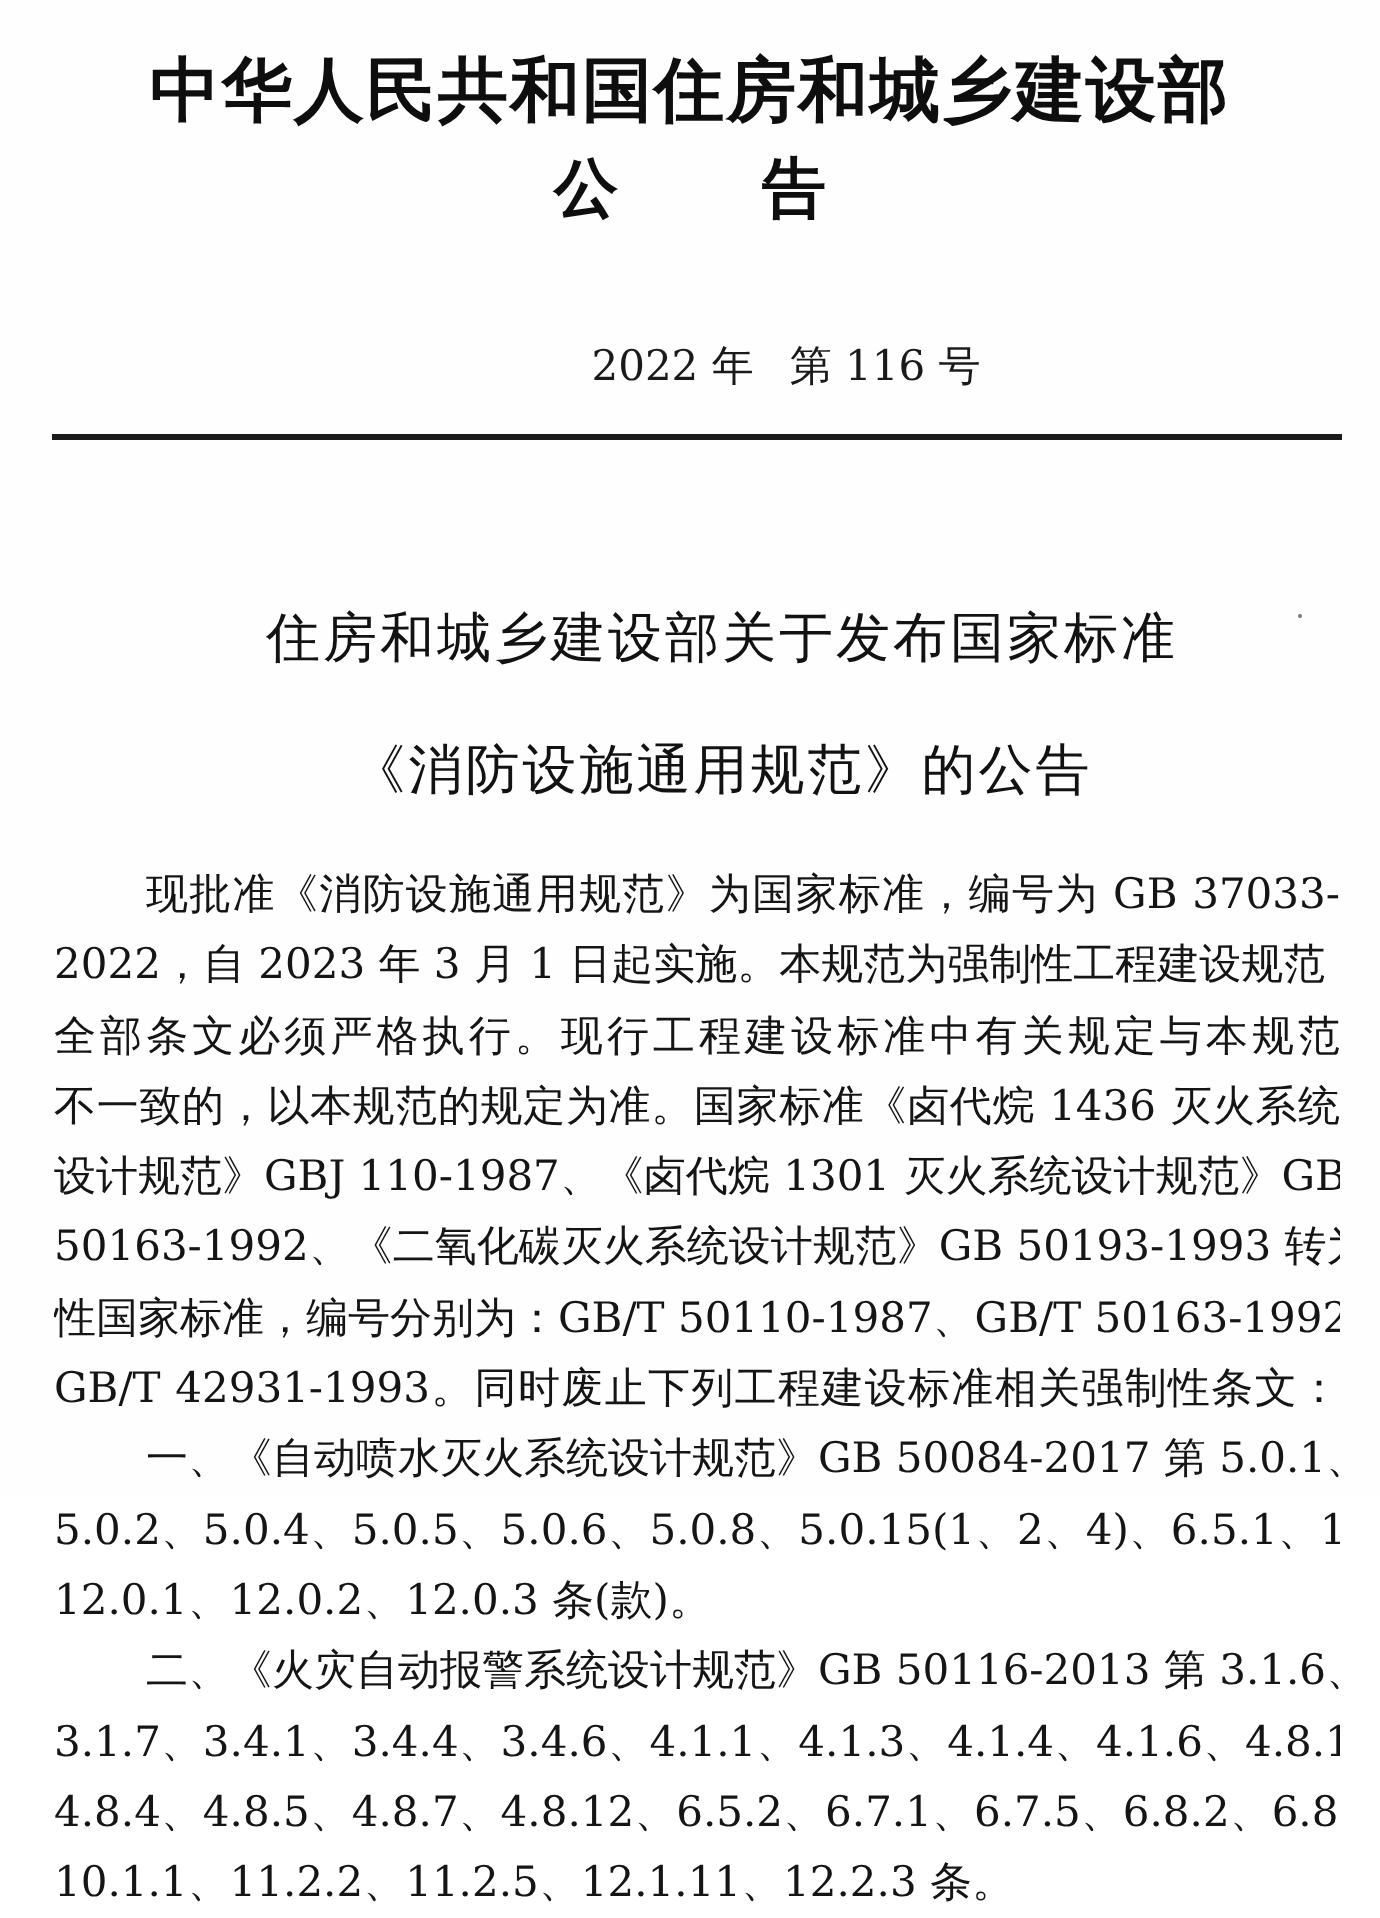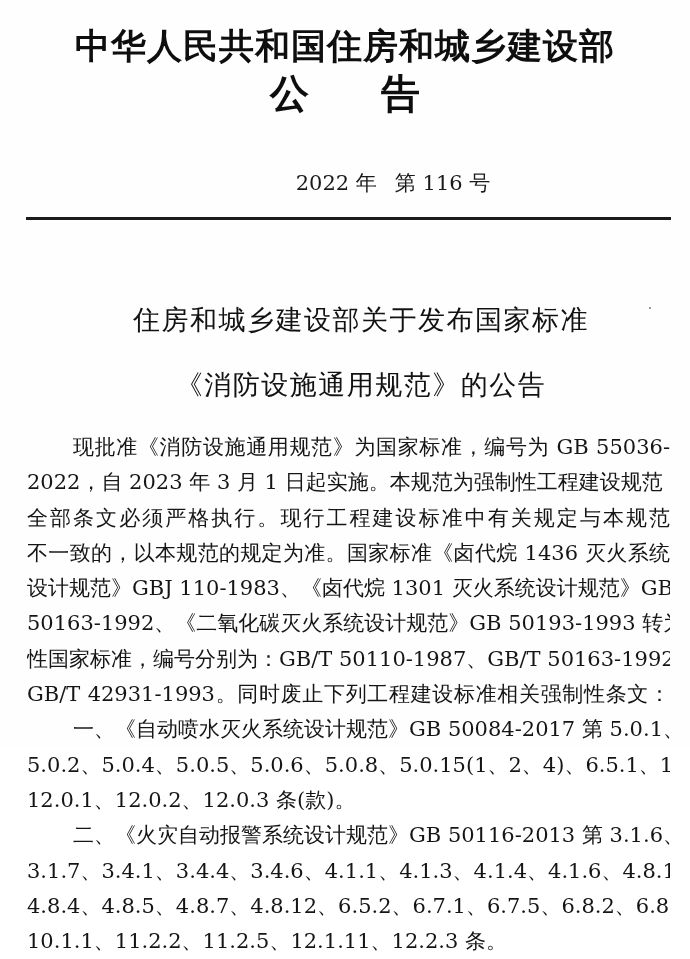--- a/index.html
+++ b/index.html
@@ -35,21 +35,21 @@
       color: #0e0e0e;
     }
     .doc-type {
       position: absolute;
       top: 74px;
       left: 0;
       width: 690px;
       text-align: center;
       font-family: "DejaVu Sans", "Liberation Sans", sans-serif;
       font-weight: bold;
-      font-size: 39px;
+      font-size: 32px;
       line-height: 40px;
       color: #0e0e0e;
     }
     .doc-type span { display: inline-block; }
     .doc-type .gap { width: 72px; }
     .issue-no {
       position: absolute;
       top: 168px;
       left: 0;
       width: 690px;
@@ -123,25 +123,25 @@
   </div>
 
   <div class="rule"></div>
 
   <div class="heading l1">住房和城乡建设部关于发布国家标准</div>
   <div class="heading l2">《消防设施通用规范》的公告</div>
 
   <div class="speck"></div>
 
   <div class="body-text">
-    <div class="line indent">现批准《消防设施通用规范》为国家标准，编号为 GB 55036-</div>
+    <div class="line indent">现批准《消防设施通用规范》为国家标准，编号为 GB 37033-</div>
     <div class="line">2022，自 2023 年 3 月 1 日起实施。本规范为强制性工程建设规范，</div>
     <div class="line">全部条文必须严格执行。现行工程建设标准中有关规定与本规范</div>
     <div class="line">不一致的，以本规范的规定为准。国家标准《卤代烷 1436 灭火系统</div>
-    <div class="line">设计规范》GBJ 110-1983、《卤代烷 1301 灭火系统设计规范》GB</div>
+    <div class="line">设计规范》GBJ 110-1987、《卤代烷 1301 灭火系统设计规范》GB</div>
     <div class="line">50163-1992、《二氧化碳灭火系统设计规范》GB 50193-1993 转为推荐</div>
     <div class="line">性国家标准，编号分别为：GB/T 50110-1987、GB/T 50163-1992、</div>
     <div class="line">GB/T 42931-1993。同时废止下列工程建设标准相关强制性条文：</div>
     <div class="line indent">一、《自动喷水灭火系统设计规范》GB 50084-2017 第 5.0.1、</div>
     <div class="line">5.0.2、5.0.4、5.0.5、5.0.6、5.0.8、5.0.15(1、2、4)、6.5.1、10.3.3、</div>
     <div class="line last">12.0.1、12.0.2、12.0.3 条(款)。</div>
     <div class="line indent">二、《火灾自动报警系统设计规范》GB 50116-2013 第 3.1.6、</div>
     <div class="line">3.1.7、3.4.1、3.4.4、3.4.6、4.1.1、4.1.3、4.1.4、4.1.6、4.8.1、</div>
     <div class="line">4.8.4、4.8.5、4.8.7、4.8.12、6.5.2、6.7.1、6.7.5、6.8.2、6.8.3、</div>
     <div class="line last">10.1.1、11.2.2、11.2.5、12.1.11、12.2.3 条。</div>

